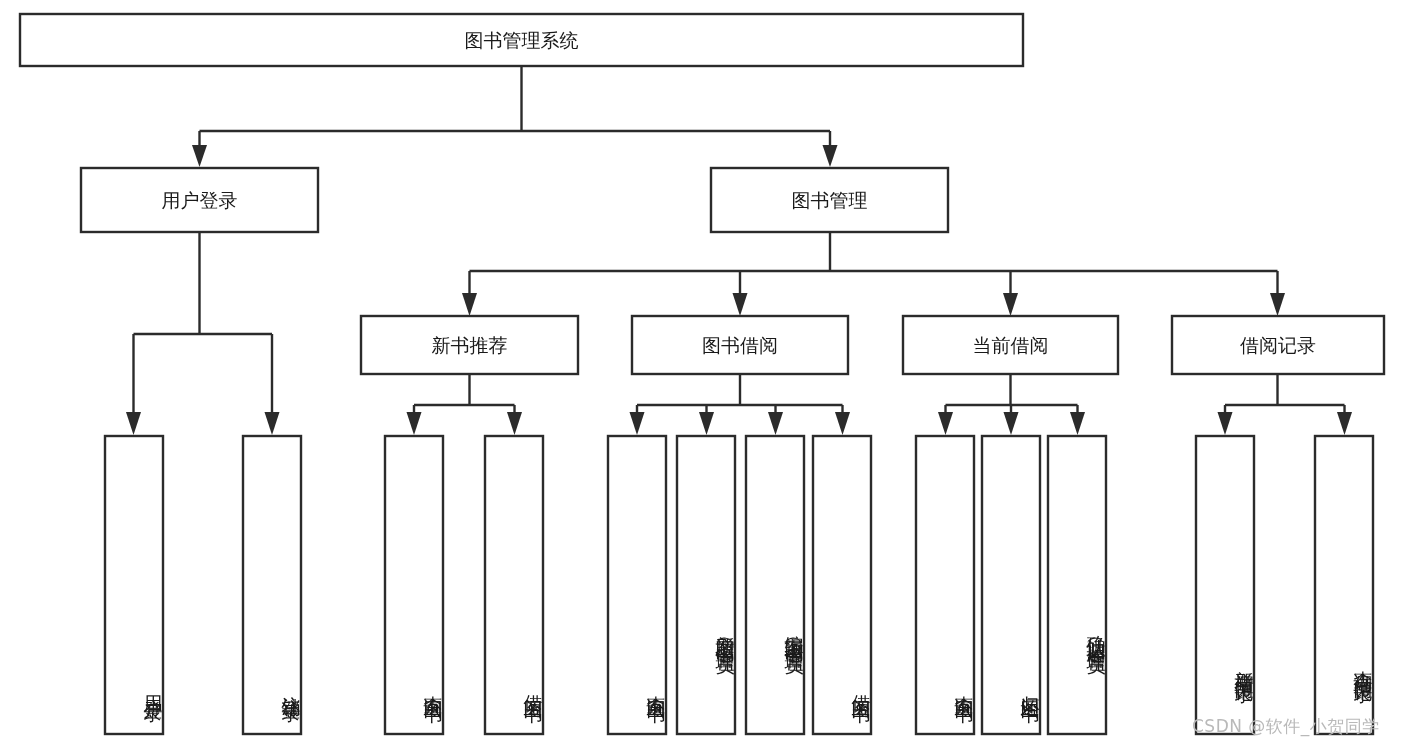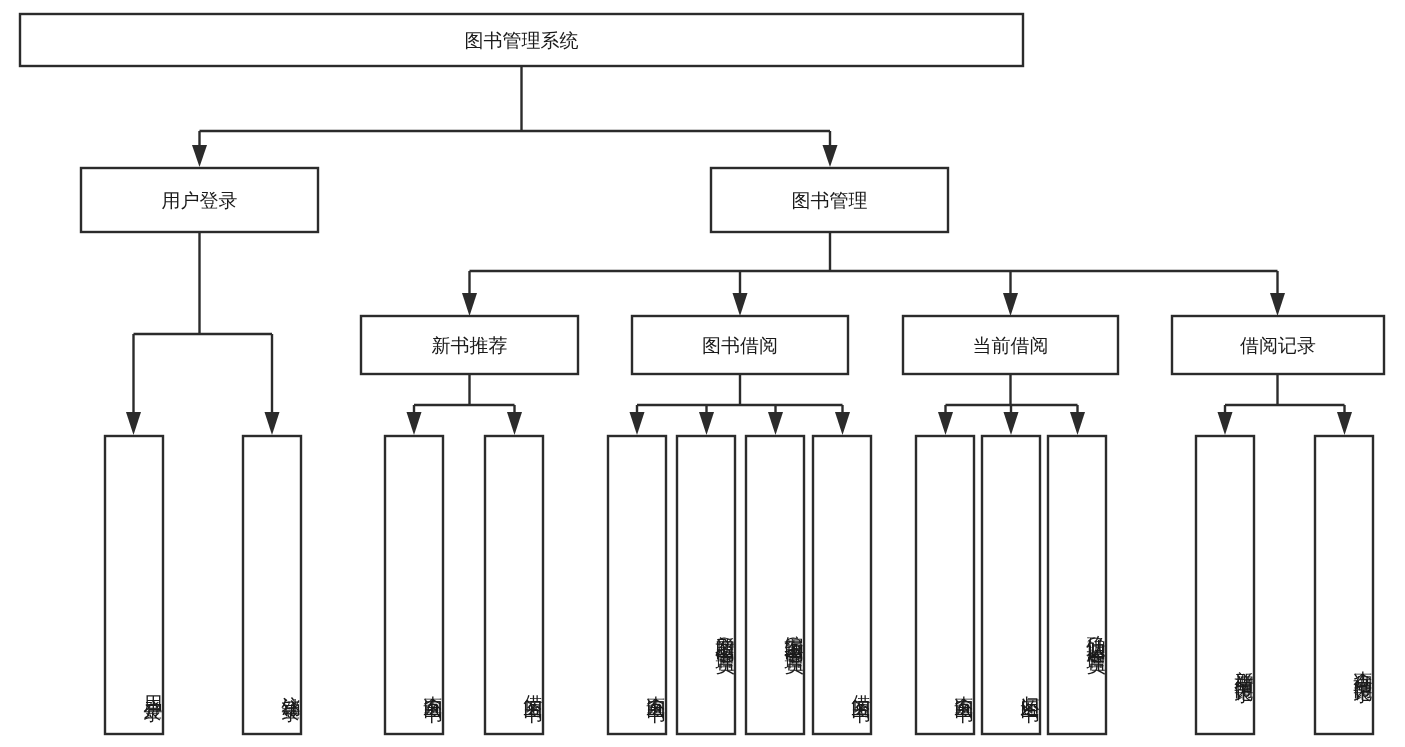--- a/index.html
+++ b/index.html
@@ -205,14 +205,15 @@
   <div class="vlabel" style="left: 746px; top: 440px; width: 58px; height: 292px; padding-top: 47px;">编辑图书（管理员）</div>
   <div class="vlabel" style="left: 813px; top: 444px; width: 58px; height: 286px; padding-top: 99px;">借阅图书</div>
 
   <div class="vlabel" style="left: 916px; top: 444px; width: 58px; height: 286px; padding-top: 99px;">查询图书</div>
   <div class="vlabel" style="left: 982px; top: 444px; width: 58px; height: 286px; padding-top: 99px;">归还图书</div>
   <div class="vlabel" style="left: 1048px; top: 440px; width: 58px; height: 292px; padding-top: 47px;">确认归还（管理员）</div>
 
   <div class="vlabel" style="left: 1196px; top: 444px; width: 58px; height: 286px; padding-top: 77px;">新增借阅记录</div>
   <div class="vlabel" style="left: 1315px; top: 444px; width: 58px; height: 286px; padding-top: 77px;">查询借阅记录</div>
 
+  <div class="watermark-text" style="left:1192px; top:715px;">CSDN @软件_小贺同学</div>
 
 </div>
 
 </body></html>

